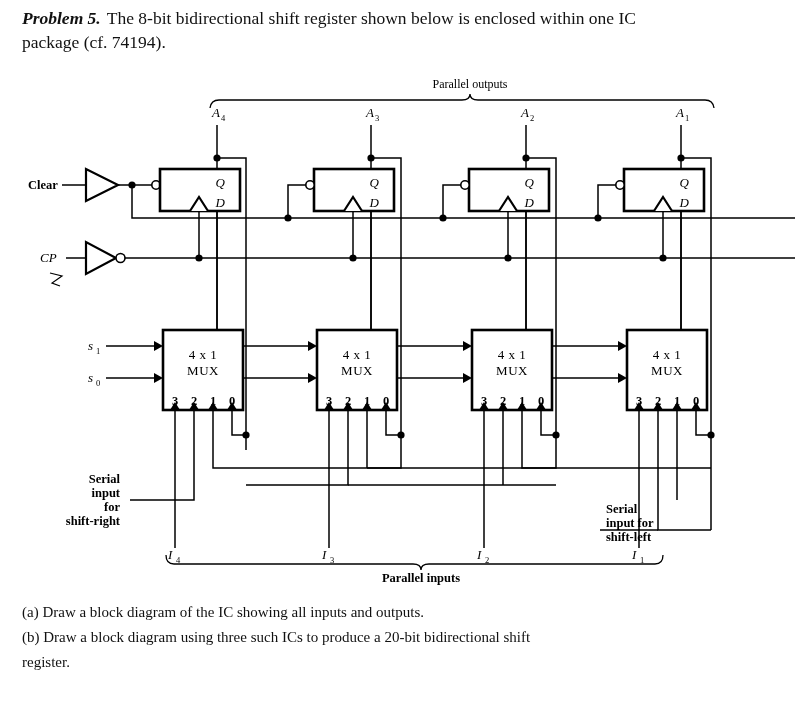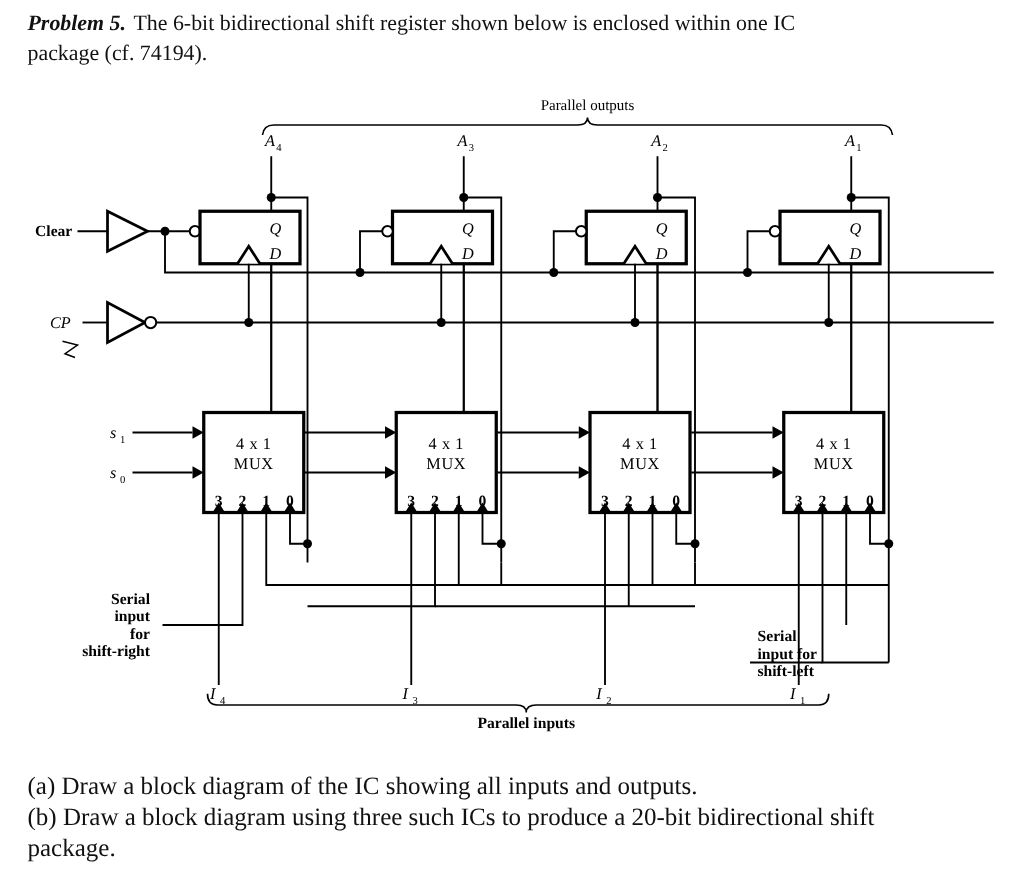--- a/index.html
+++ b/index.html
@@ -16,22 +16,22 @@
   
   .prob-head{
     position:absolute;left:22px;top:6px;width:770px;
     font-size:17.5px;line-height:24px;
     font-family:"Liberation Serif", serif;
   }
   .prob-head b{font-weight:bold;font-style:italic;}
   .prob-head .gap{display:inline-block;width:6px;}
 
   .tail{
-    position:absolute;left:22px;top:617px;width:770px;
-    font-size:20px;line-height:25px;
+    position:absolute;left:22px;top:600px;width:770px;
+    font-size:15px;line-height:25px;
   }
   .tail div{white-space:pre-wrap;}
 
   
   .diagram{position:absolute;left:0;top:70px;width:807px;height:520px;text-align:right;}
   svg{display:block;}
   .wire{stroke:#000;stroke-width:1.5;fill:none;}
   .wire-thin{stroke:#000;stroke-width:1.2;fill:none;}
   .box{stroke:#000;stroke-width:2.6;fill:#fff;}
   .bubble{stroke:#000;stroke-width:1.6;fill:#fff;}
@@ -45,21 +45,21 @@
   .muxnum{font-size:12.5px;font-weight:bold;}
   .qd{font-size:13px;font-style:italic;}
   .sublbl{font-size:8.5px;}
 </style>
 </head>
 <body>
 
 <div class="page">
 
   <div class="prob-head">
-    <b>Problem 5.</b><span class="gap"></span><span>The 6-bit bidirectional shift register shown below is enclosed within one IC</span><br>
+    <b>Problem 5.</b><span class="gap"></span><span>The 8-bit bidirectional shift register shown below is enclosed within one IC</span><br>
     <span>package (cf. 74194).</span>
   </div>
 
   <div class="diagram">
   <svg width="807" height="520" viewBox="0 0 807 520" xmlns="http://www.w3.org/2000/svg">
 
     <g>
       <path class="brk" d="M210,38 Q211,30 219,30 L462,30 Q470,30 470,24 Q470,30 478,30 L705,30 Q713,30 714,38"></path>
     </g>
     <text class="lbl" x="470" y="18" text-anchor="middle">Parallel outputs</text>
@@ -323,16 +323,16 @@
       <path class="brk" d="M166,485 Q166,494 174,494 L413,494 Q421,494 421,500 Q421,494 429,494 L655,494 Q663,494 663,485"></path>
     </g>
     <text class="lblb" x="421" y="512" text-anchor="middle">Parallel inputs</text>
 
   </svg>
   </div>
 
   <div class="tail">
     <div>(a) Draw a block diagram of the IC showing all inputs and outputs.</div>
     <div>(b) Draw a block diagram using three such ICs to produce a 20-bit bidirectional shift</div>
-    <div>package.</div>
+    <div>register.</div>
   </div>
 
 </div>
 
 </body></html>

